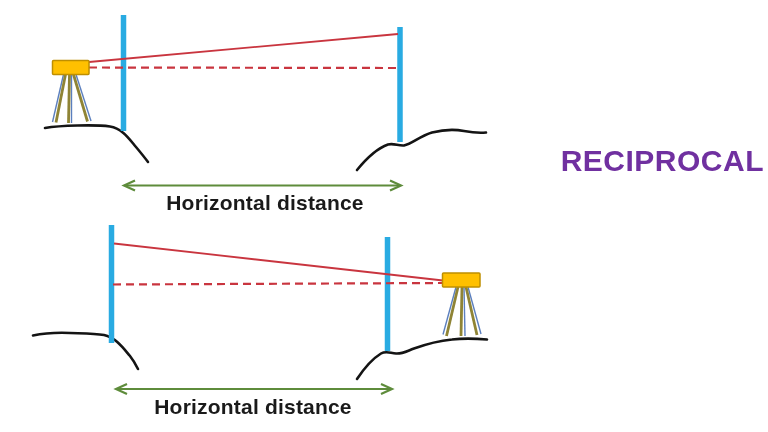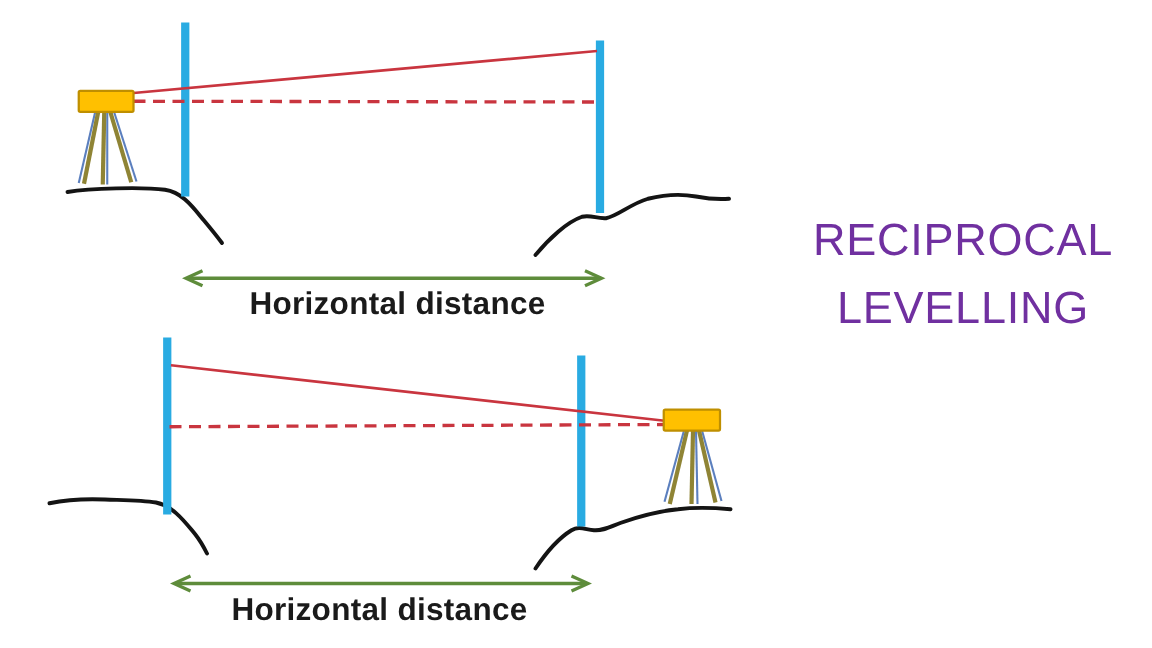--- a/index.html
+++ b/index.html
@@ -31,23 +31,23 @@
     color: var(--label-text, #1a1a1a);
     letter-spacing: 0.2px;
   }
   .distance-label.top { left: 140px; top: 191px; }
   .distance-label.bottom { left: 128px; top: 395px; }
   .slide-title {
     position: absolute;
     left: 520px;
     top: 138px;
     width: 244px;
-    text-align: center;
+    text-align: right;
     font-size: 30px;
-    font-weight: normal;
+    font-weight: bold;
     line-height: 45px;
     letter-spacing: 0.5px;
     color: var(--title-purple, #7030A0);
   }
 </style>
 </head>
 <body>
 
 <div class="slide">
 
@@ -109,16 +109,15 @@
       </g>
     </g>
   </svg>
 
   <div class="distance-label top">Horizontal distance</div>
 
   <div class="distance-label bottom">Horizontal distance</div>
 
   <div class="slide-title">
     <div>RECIPROCAL</div>
-    <div>LEVELLING</div>
   </div>
 
 </div>
 
 </body></html>

